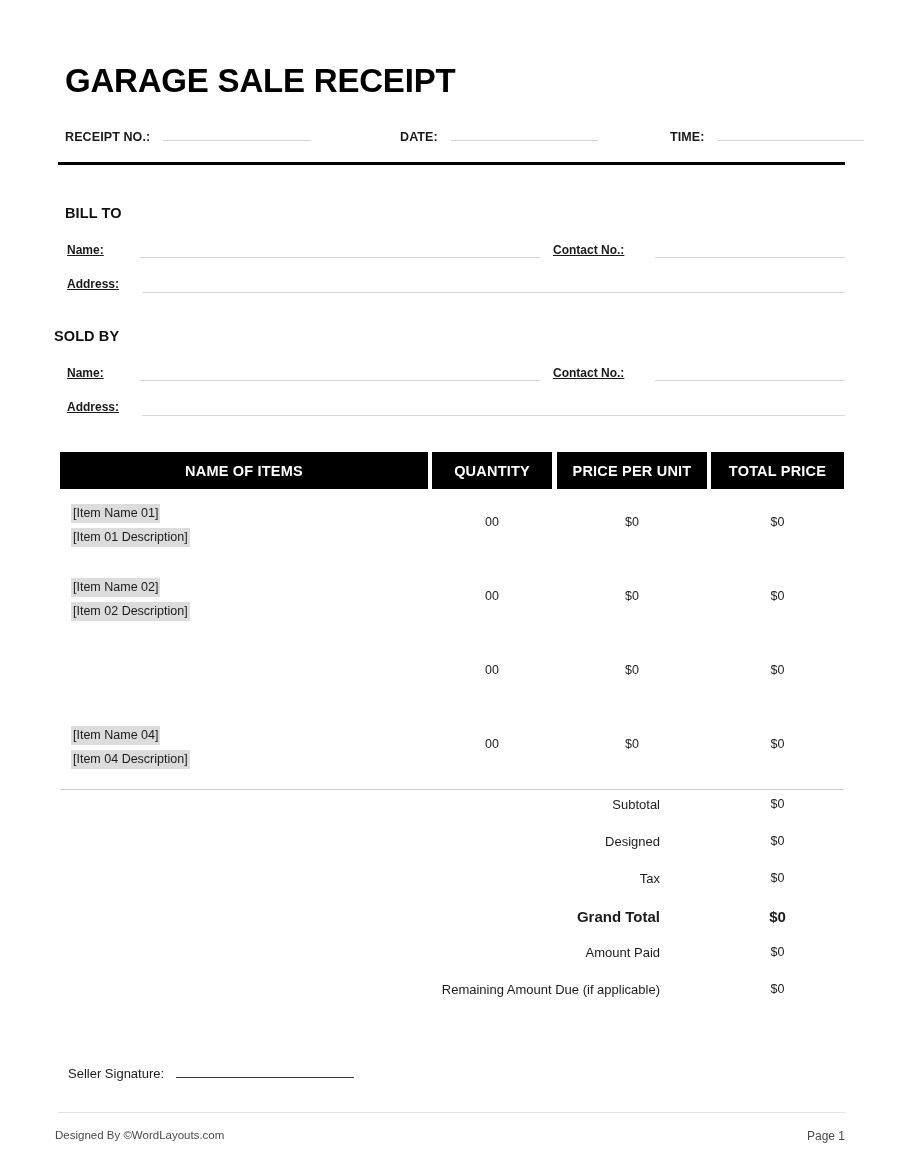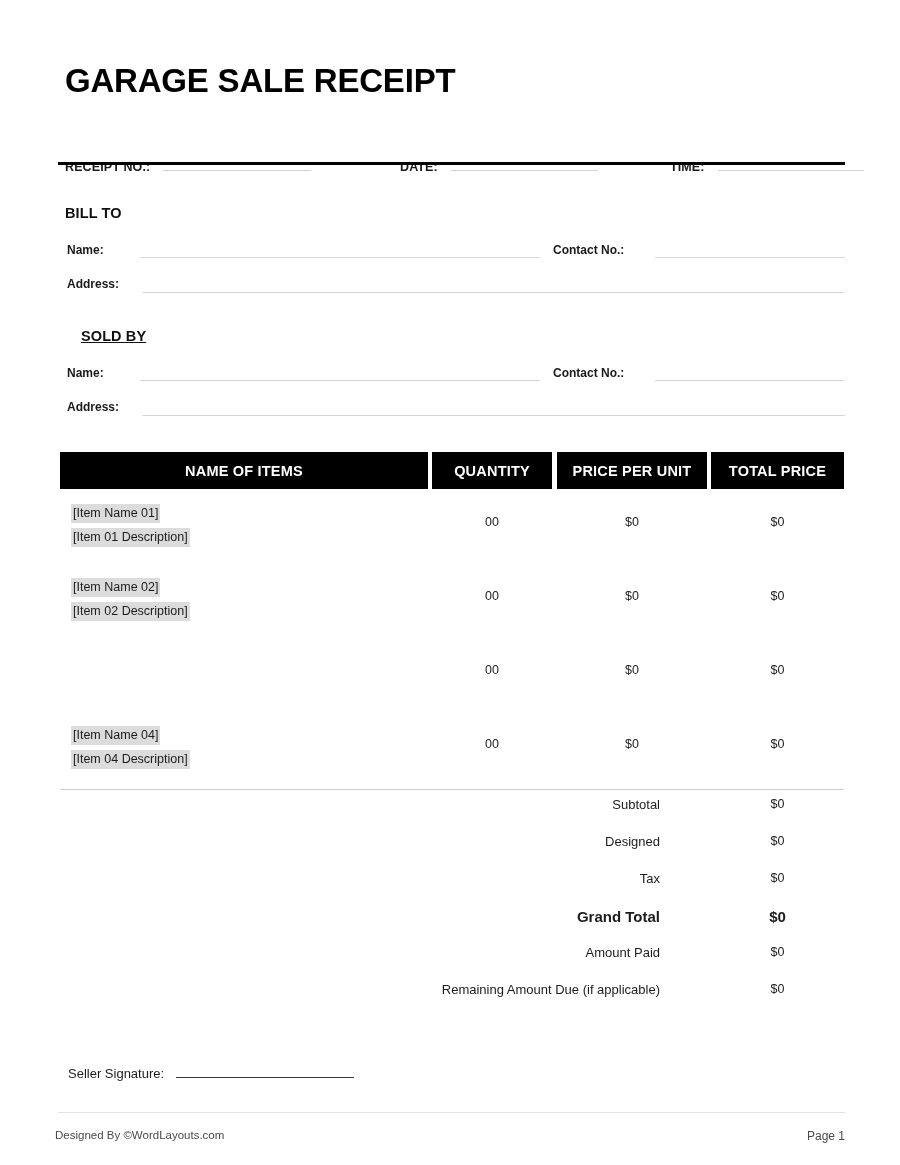--- a/index.html
+++ b/index.html
@@ -35,21 +35,20 @@
     white-space: nowrap;
   }
 
   
   .meta-row {
     position: absolute;
     left: 65px;
     top: 126px;
     width: 780px;
     height: 20px;
-    margin-top: 30px;
   }
   .meta-field {
     position: absolute;
     top: 0;
     display: flex;
     align-items: baseline;
     white-space: nowrap;
   }
   .meta-label {
     font-size: 12.5px;
@@ -85,36 +84,37 @@
     font-weight: bold;
     color: #111111;
     letter-spacing: 0.1px;
   }
   .field-label {
     position: absolute;
     font-size: 12px;
     font-weight: bold;
     color: #1a1a1a;
     white-space: nowrap;
+    text-decoration: underline;
   }
   .field-line {
     position: absolute;
     border-bottom: 1px solid #d8d8d8;
     height: 0;
   }
 
   .bill-heading { left: 65px; top: 205px; }
   .bill-name-label { left: 67px; top: 243px; }
   .bill-name-line { left: 140px; top: 257px; width: 400px; }
   .bill-contact-label { left: 553px; top: 243px; }
   .bill-contact-line { left: 655px; top: 257px; width: 190px; }
   .bill-addr-label { left: 67px; top: 277px; }
   .bill-addr-line { left: 142px; top: 292px; width: 703px; }
 
-  .sold-heading { left: 81px; top: 328px; text-decoration: underline; }
+  .sold-heading { left: 54px; top: 328px; }
   .sold-name-label { left: 67px; top: 366px; }
   .sold-name-line { left: 140px; top: 380px; width: 400px; }
   .sold-contact-label { left: 553px; top: 366px; }
   .sold-contact-line { left: 655px; top: 380px; width: 190px; }
   .sold-addr-label { left: 67px; top: 400px; }
   .sold-addr-line { left: 142px; top: 415px; width: 703px; }
 
   
   .table-head {
     position: absolute;

